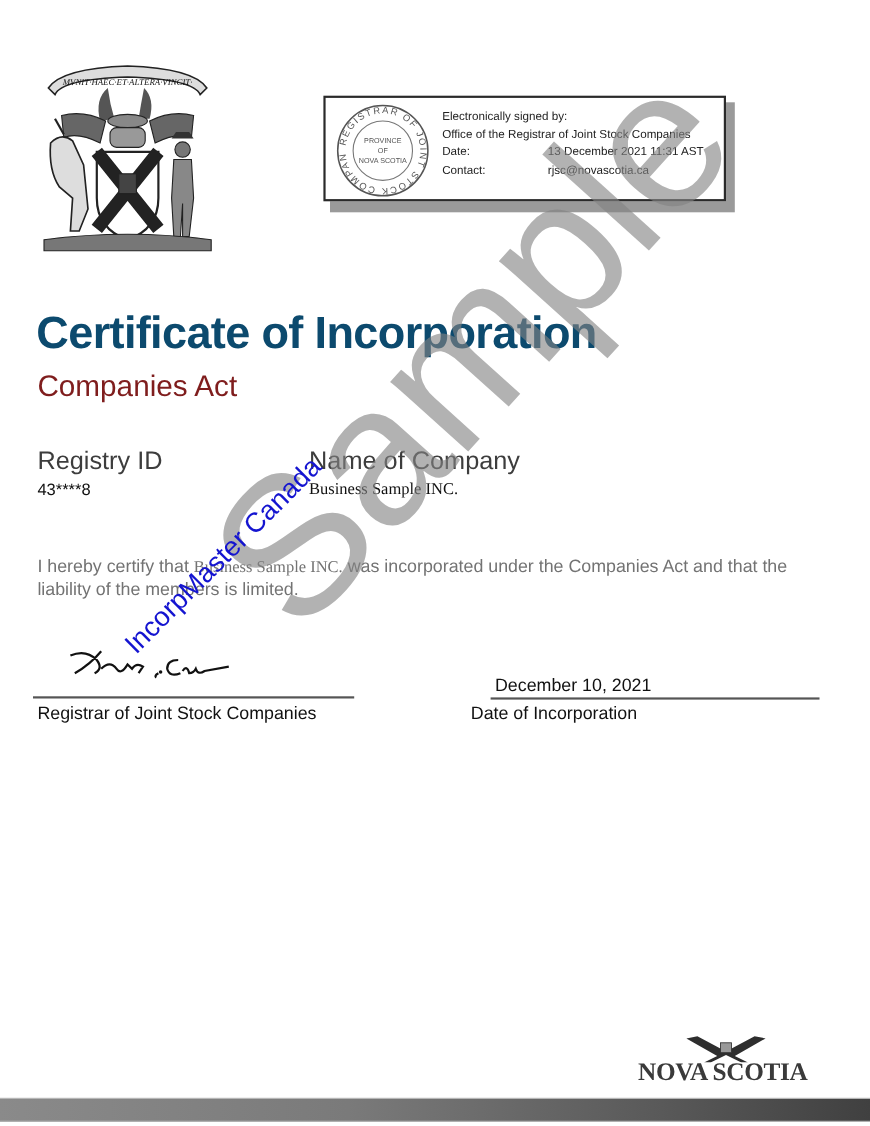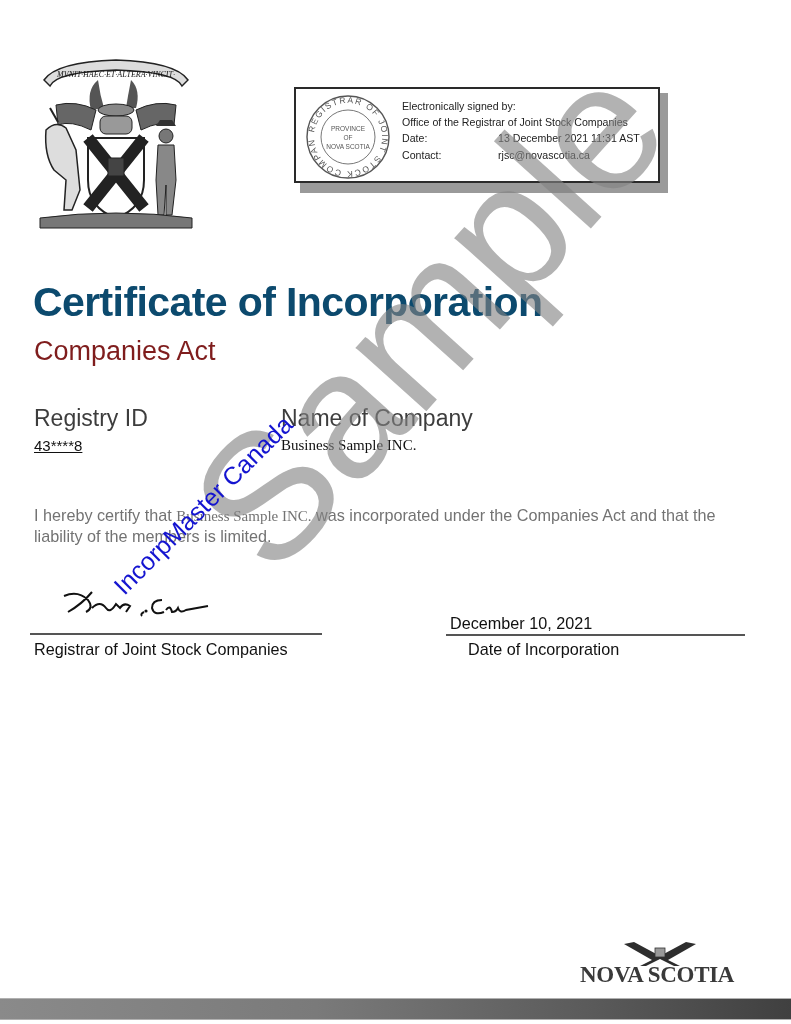--- a/index.html
+++ b/index.html
@@ -120,21 +120,21 @@
       <span class="sig-key">Contact:</span>
       <span>rjsc@novascotia.ca</span>
     </div>
   </div>
 </div>
 
 <div class="abs title">Certificate of Incorporation</div>
 <div class="abs subtitle">Companies Act</div>
 
 <div class="abs label-h" style="left:34px; top:405px;">Registry ID</div>
-<div class="abs val" style="left:34px; top:437px;text-decoration:underline;">43****8</div>
+<div class="abs val" style="left:34px; top:437px;">43****8</div>
 
 <div class="abs label-h" style="left:281px; top:405px;">Name of Company</div>
 <div class="abs val serif" style="left:281px; top:437px;">Business Sample INC.</div>
 
 <div class="abs body-text">
   <span>I hereby certify that </span><span class="serif">Business Sample INC.</span><span> was incorporated under the Companies Act and that the liability of the members is limited.</span>
 </div>
 
 <div class="abs" style="left:58px; top:578px; width:160px; height:50px;">
   <svg width="160" height="50" viewBox="0 0 160 50">
@@ -142,21 +142,21 @@
     <path d="M104 22 Q94 22 94 30 Q96 38 106 34 M108 32 Q112 26 114 34 Q118 34 120 30 Q122 36 128 32 L150 28" fill="none" stroke="#111" stroke-width="2"></path>
     <circle cx="88" cy="33" r="1.6" fill="#111"></circle>
   </svg>
 </div>
 
 <div class="abs line" style="left:30px; top:633px; width:292px;"></div>
 <div class="abs sig-caption" style="left:34px; top:640px;">Registrar of Joint Stock Companies</div>
 
 <div class="abs sig-caption" style="left:450px; top:614px;">December 10, 2021</div>
 <div class="abs line" style="left:446px; top:634px; width:299px;"></div>
-<div class="abs sig-caption" style="left:468px; top:640px;">Date of Incorporation</div>
+<div class="abs sig-caption" style="left:428px; top:640px;">Date of Incorporation</div>
 
 <div class="abs wm-sample">Sample</div>
 <div class="abs wm-incorp">IncorpMaster Canada</div>
 
 <div class="abs ns-logo">
   <svg class="abs" style="left:40px; top:0;" width="80" height="26" viewBox="0 0 80 26">
     <path d="M4 4 L14 2 L40 16 L66 2 L76 4 L48 20 L60 26 L54 26 L40 19 L26 26 L20 26 L32 20 Z" fill="#2e2e2e"></path>
     <rect x="35" y="8" width="10" height="9" fill="#999" stroke="#333" stroke-width="0.8"></rect>
   </svg>
   <div class="ns-word">NOVA SCOTIA</div>

